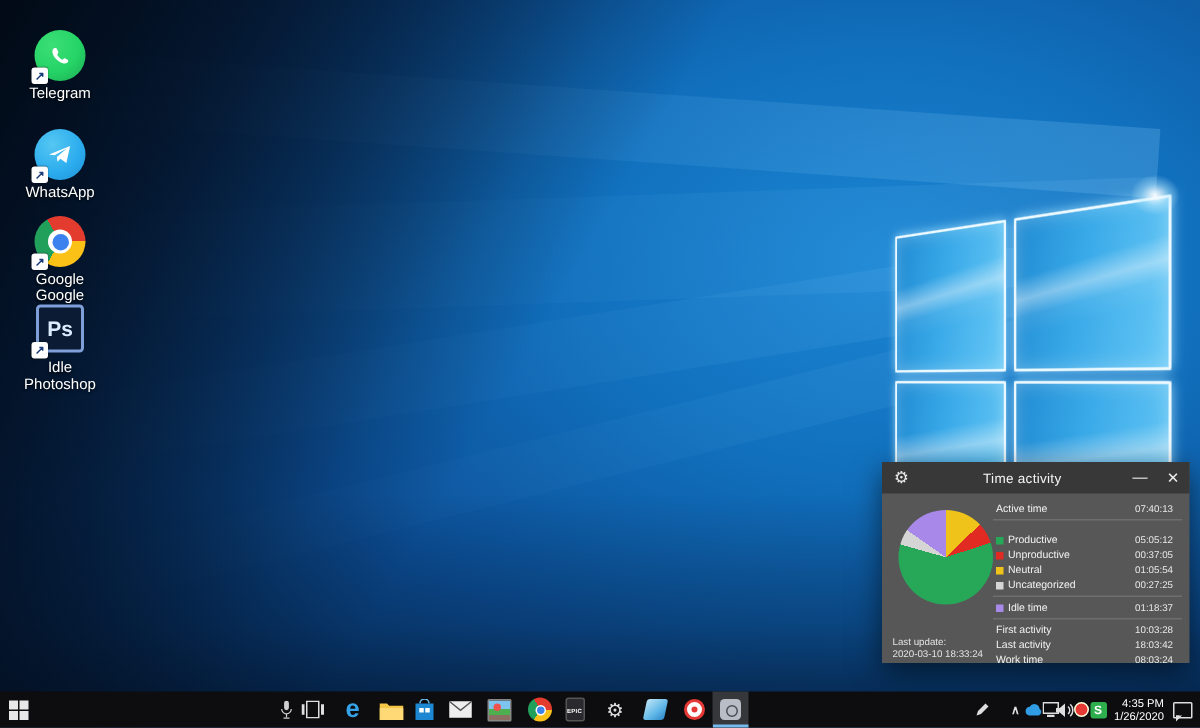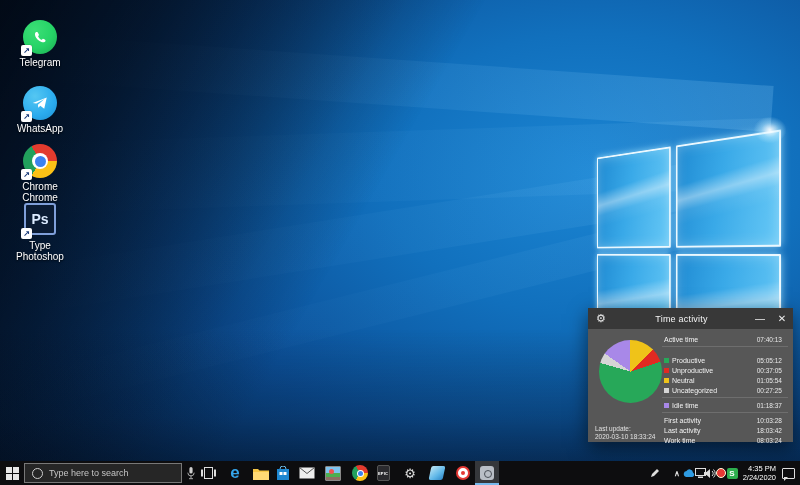--- a/index.html
+++ b/index.html
@@ -140,29 +140,29 @@
   </div>
 
   <div class="dicon" style="top:144px;">
     <div class="art">
       <div class="chrome-ring">
         <div class="cw"></div>
           <div class="cb"></div>
       </div>
       <div class="shortcut">↗</div>
     </div>
-    <div class="label">Chrome Chrome</div>
+    <div class="label">Google Google</div>
   </div>
 
   <div class="dicon" style="top:202px;">
     <div class="art">
       <div class="ps-sq">Ps</div>
       <div class="shortcut">↗</div>
     </div>
-    <div class="label">Type Photoshop</div>
+    <div class="label">Idle Photoshop</div>
   </div>
 
   <div id="ttwin">
     <div id="tthead">
       <div class="gear">⚙</div>
       <div class="ttitle">Time activity</div>
       <div class="wbtn">—</div>
       <div class="wbtn">✕</div>
     </div>
     <div id="ttbody">
@@ -223,24 +223,20 @@
 
   <div id="taskbar">
     <div class="tb" id="startbtn">
       <div class="winflag">
           <span></span>
           <span></span>
           <span></span>
           <span></span>
         </div>
     </div>
-    <div id="searchbox">
-      <div class="cring"></div>
-      <div class="stext">Type here to search</div>
-    </div>
     <div class="tb" style="left:182px; width:18px;">
       <svg width="8" height="13" viewBox="0 0 10 16">
           <rect x="3" y="0" width="4" height="8" rx="2" fill="#cfcfcf"></rect>
           <path d="M1 7a4 4 0 0 0 8 0" stroke="#cfcfcf" fill="none"></path>
           <line x1="5" y1="11" x2="5" y2="14" stroke="#cfcfcf"></line>
           <line x1="2.5" y1="14.5" x2="7.5" y2="14.5" stroke="#cfcfcf"></line>
         </svg>
     </div>
     <div class="tb appcell" style="left:196px;">
       <svg width="15" height="12" viewBox="0 0 15 12">
@@ -323,19 +319,19 @@
         </svg>
     </div>
     <div class="tb traycell" style="left:715px;">
       <div class="alarm-dot"></div>
     </div>
     <div class="tb traycell" style="left:726px;">
       <div class="green-sq">S</div>
     </div>
     <div id="clockblk">
       <div>4:35 PM</div>
-      <div>2/24/2020</div>
+      <div>1/26/2020</div>
     </div>
     <div class="tb" style="right:3px; width:18px;">
       <div class="ac-box"></div>
     </div>
   </div>
 </div>
 
 </body></html>

